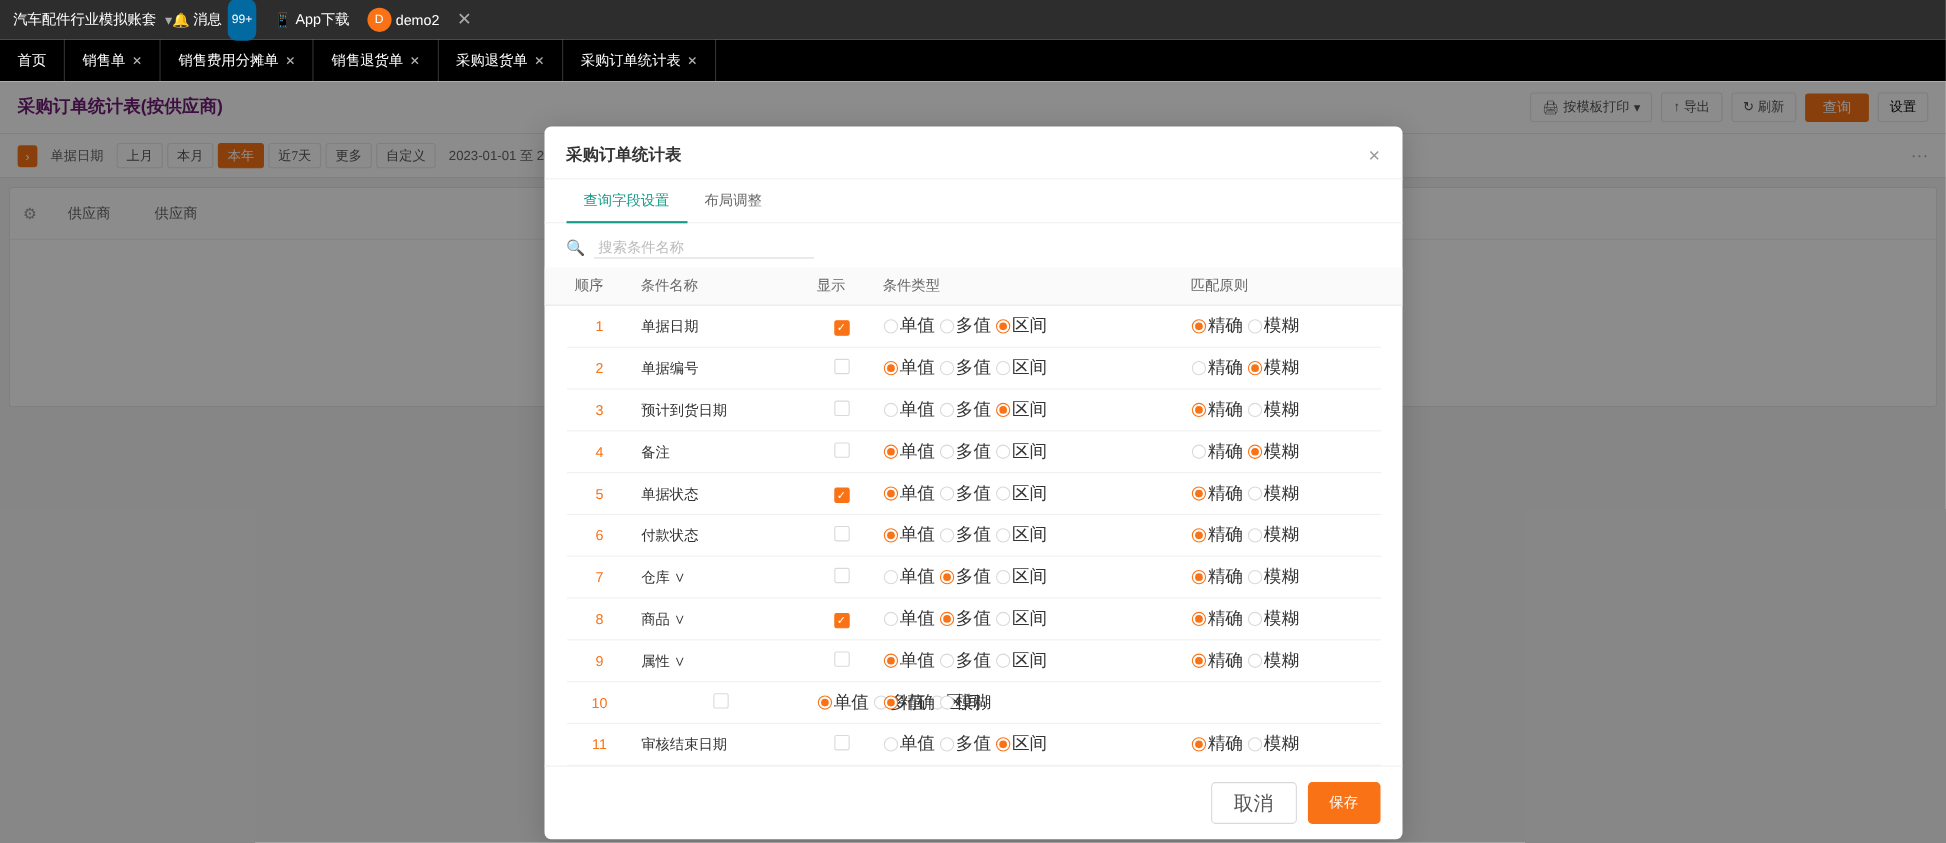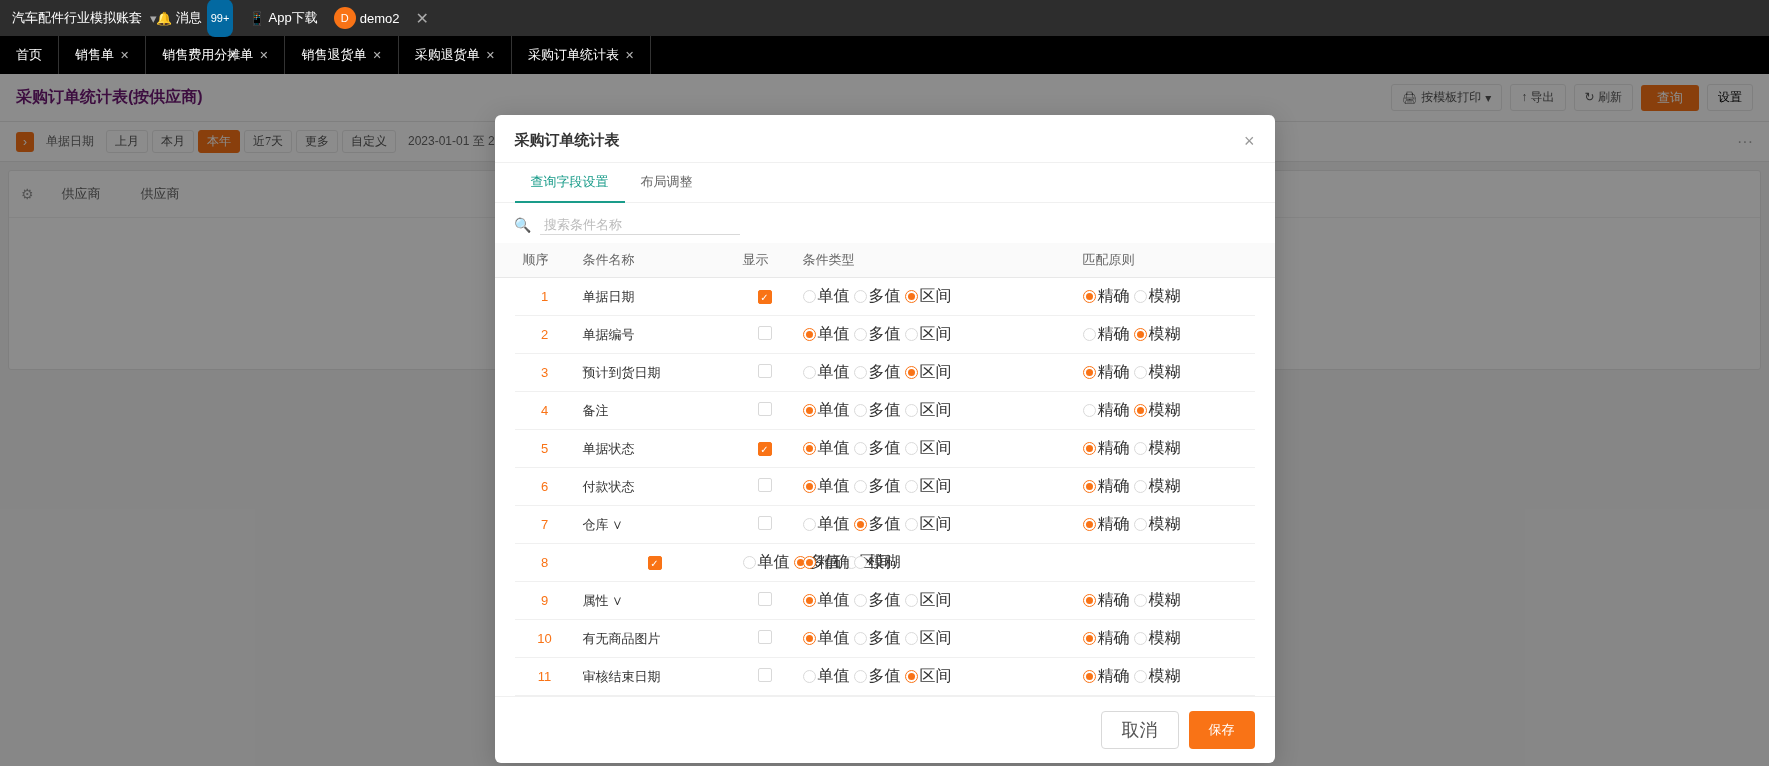--- a/index.html
+++ b/index.html
@@ -629,20 +629,21 @@
                   </span>
                   <span class="radio-item">
                     <span class="radio-circle"></span>
                     <span class="radio-label">模糊</span>
                   </span>
                 </div>
               </div>
             </div>
             <div class="table-row">
               <div class="td order-num">8</div>
+              <div class="td">商品 ∨</div>
               <div class="td center"><span class="custom-checkbox checked"></span></div>
               <div class="td">
                 <div class="radio-group">
                   <span class="radio-item">
                     <span class="radio-circle"></span>
                     <span class="radio-label">单值</span>
                   </span>
                   <span class="radio-item">
                     <span class="radio-circle selected"></span>
                     <span class="radio-label">多值</span>
@@ -694,21 +695,20 @@
                   </span>
                   <span class="radio-item">
                     <span class="radio-circle"></span>
                     <span class="radio-label">模糊</span>
                   </span>
                 </div>
               </div>
             </div>
             <div class="table-row">
               <div class="td order-num">10</div>
-              <div class="td">有无商品图片</div>
               <div class="td center"><span class="custom-checkbox"></span></div>
               <div class="td">
                 <div class="radio-group">
                   <span class="radio-item">
                     <span class="radio-circle selected"></span>
                     <span class="radio-label">单值</span>
                   </span>
                   <span class="radio-item">
                     <span class="radio-circle"></span>
                     <span class="radio-label">多值</span>

